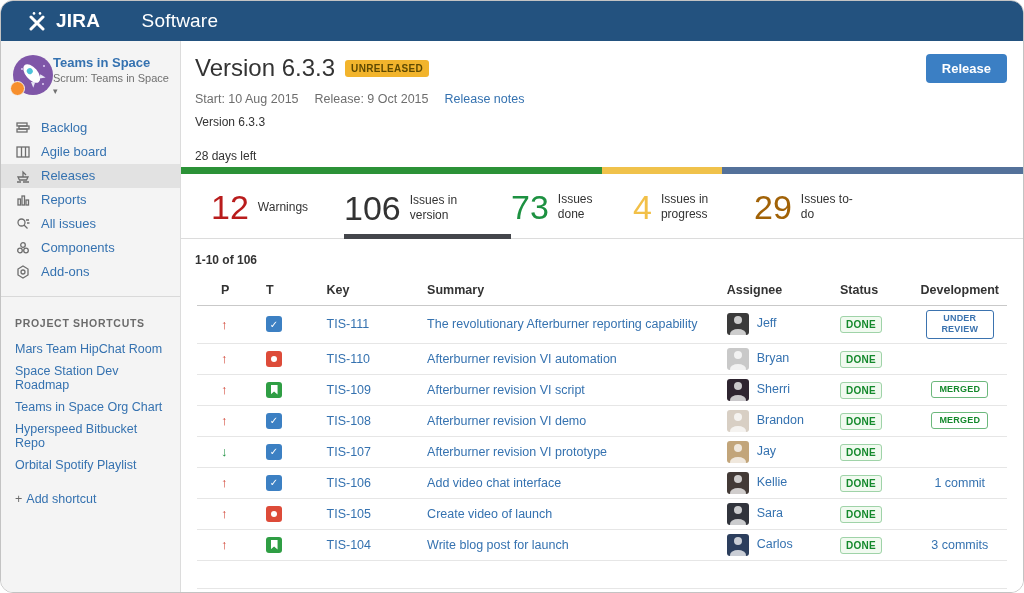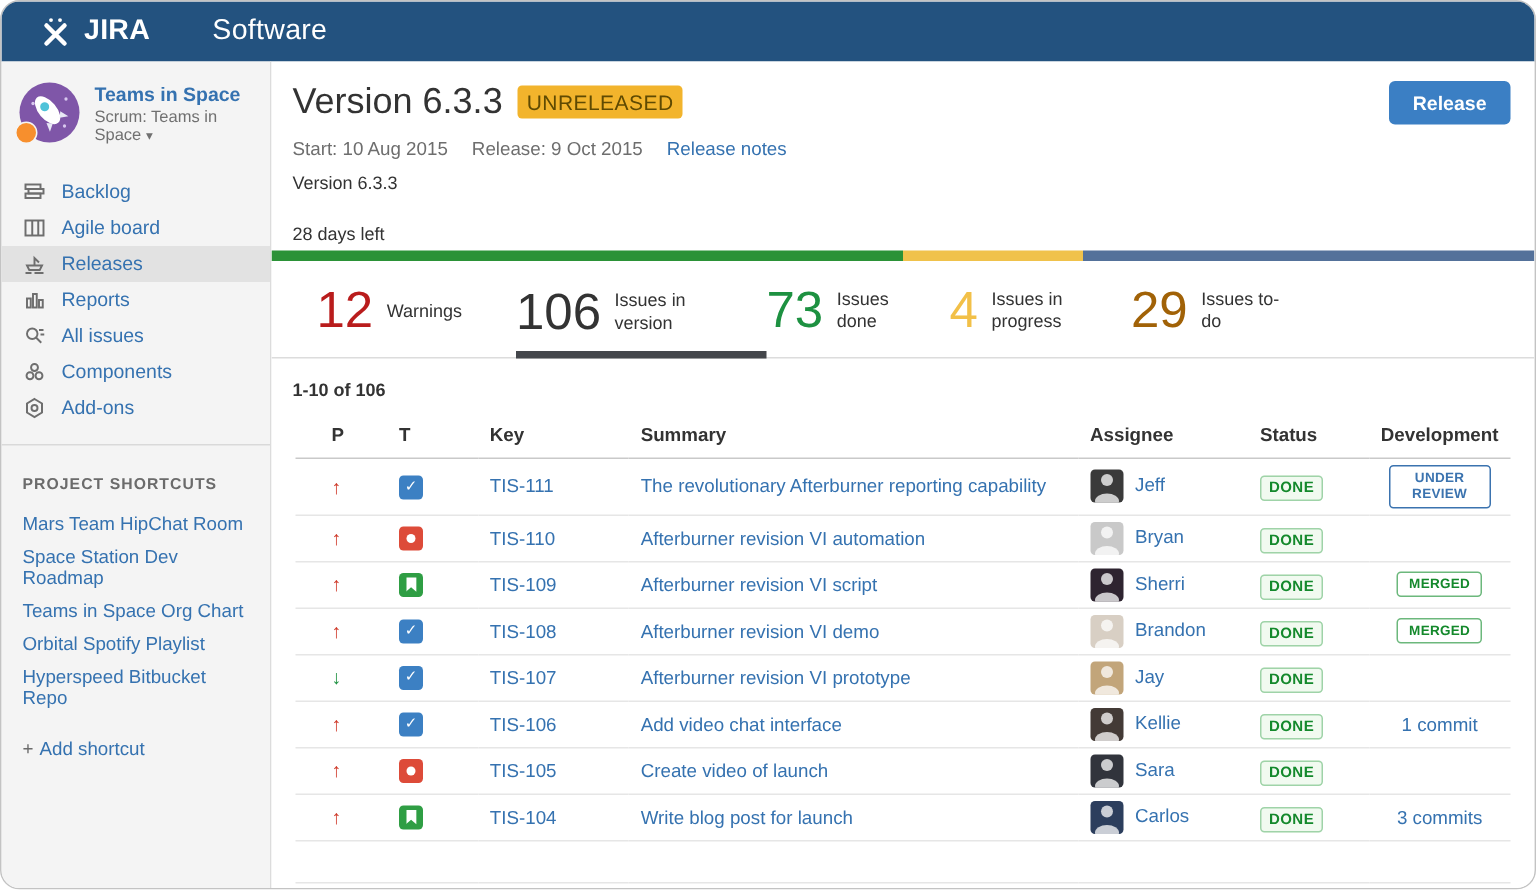--- a/index.html
+++ b/index.html
@@ -6,41 +6,41 @@
   .window{width:1024px;height:593px;box-sizing:border-box;border:1px solid #c3c3c3;border-radius:13px;overflow:hidden;background:#fff;}
   
   .topbar{height:40px;background:#23527f;display:flex;align-items:center;padding-left:26px;gap:9px;}
   .brand{color:#fff;font-size:19px;letter-spacing:.2px;}
   .brand b{font-weight:bold;}
   .brand span{font-weight:400;margin-left:36px;}
   
   .shell{display:flex;height:552px;}
   
   .sidebar{width:180px;box-sizing:border-box;background:#f4f4f4;border-right:1px solid #dcdcdc;flex:none;padding-top:10px;}
-  .project{display:flex;align-items:center;gap:10px;padding:4px 10px 10px 12px;}
+  .project{display:flex;align-items:center;padding:4px 10px 10px 12px;}
   .project-avatar{width:40px;height:40px;border-radius:50%;background:#7f56a8;position:relative;flex:none;}
   .project-avatar .badge{position:absolute;left:-3px;bottom:-1px;width:13px;height:13px;border-radius:50%;background:#f78f2d;border:1px solid #f4f4f4;}
   .project-name{font-size:13px;font-weight:bold;color:#3572b0;line-height:1.3;}
   .project-sub{font-size:11px;color:#707070;}
   .chev{font-size:9px;color:#707070;}
   .nav{margin-top:10px;}
   .nav-item{display:flex;align-items:center;gap:10px;padding:4px 14px;font-size:13px;color:#3572b0;cursor:pointer;}
   .nav-item.selected{background:#e2e2e2;}
   .nav-icon{width:16px;height:16px;flex:none;display:inline-flex;}
   .sb-divider{border-top:1px solid #d9d9d9;margin:12px 0 14px 0;}
   .shortcuts-header{padding:0 14px;font-size:10.5px;font-weight:bold;color:#6b6b6b;letter-spacing:.7px;margin-bottom:9px;margin-top:20px;}
   .shortcut{display:block;padding:4px 14px;font-size:12.5px;color:#3572b0;cursor:pointer;text-decoration:none;}
   .add-shortcut{margin-top:12px;padding:4px 14px;font-size:12.5px;color:#3572b0;cursor:pointer;}
   .add-shortcut .plus{color:#6b6b6b;margin-right:4px;}
   
   .main{flex:1;background:#fff;overflow:hidden;}
   .page-header{padding:13px 16px 0 14px;position:relative;}
   .title-row{display:flex;align-items:center;gap:10px;}
   .page-title{font-size:24px;color:#333;}
-  .unreleased{font-size:14px;font-weight:normal;background:#f2b42c;color:#5f4a02;padding:3px 6px;border-radius:3px;letter-spacing:.3px;}
+  .unreleased{font-size:10px;font-weight:bold;background:#f2b42c;color:#5f4a02;padding:3px 6px;border-radius:3px;letter-spacing:.3px;}
   .release-btn{position:absolute;right:16px;top:13px;background:#3b7fc4;color:#fff;font-size:13px;font-weight:bold;padding:7px 16px;border-radius:4px;border:none;cursor:pointer;}
   .meta-row{margin-top:10px;font-size:12.5px;color:#6e6e6e;display:flex;gap:16px;}
   .meta-row a{color:#3572b0;text-decoration:none;cursor:pointer;}
   .version-small{margin-top:9px;font-size:12px;color:#333;}
   .days-left{margin:20px 0 4px 0;font-size:12px;color:#333;padding-left:14px;}
   .progress{height:7px;display:flex;width:100%;}
   .progress div{height:100%;}
   
   .stats{display:flex;padding:16px 0 0 30px;border-bottom:1px solid #dcdcdc;}
   .stat{display:flex;align-items:center;gap:9px;padding-bottom:14px;cursor:pointer;}
@@ -194,22 +194,22 @@
           <span>Add-ons</span>
         </div>
       </div>
 
       <div class="sb-divider"></div>
 
       <div class="shortcuts-header">PROJECT SHORTCUTS</div>
       <a class="shortcut">Mars Team HipChat Room</a>
       <a class="shortcut">Space Station Dev Roadmap</a>
       <a class="shortcut">Teams in Space Org Chart</a>
+      <a class="shortcut">Hyperspeed Bitbucket Repo</a>
       <a class="shortcut">Orbital Spotify Playlist</a>
-      <a class="shortcut">Hyperspeed Bitbucket Repo</a>
       <div class="add-shortcut"><span class="plus">+</span><span>Add shortcut</span></div>
     </div>
 
     <div class="main">
       <div class="page-header">
         <div class="title-row">
           <span class="page-title">Version 6.3.3</span>
           <span class="unreleased">UNRELEASED</span>
         </div>
         <button class="release-btn">Release</button>

